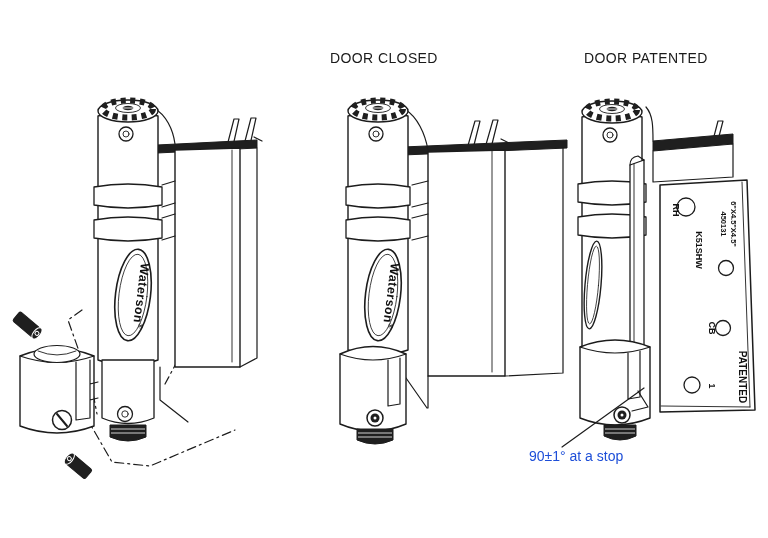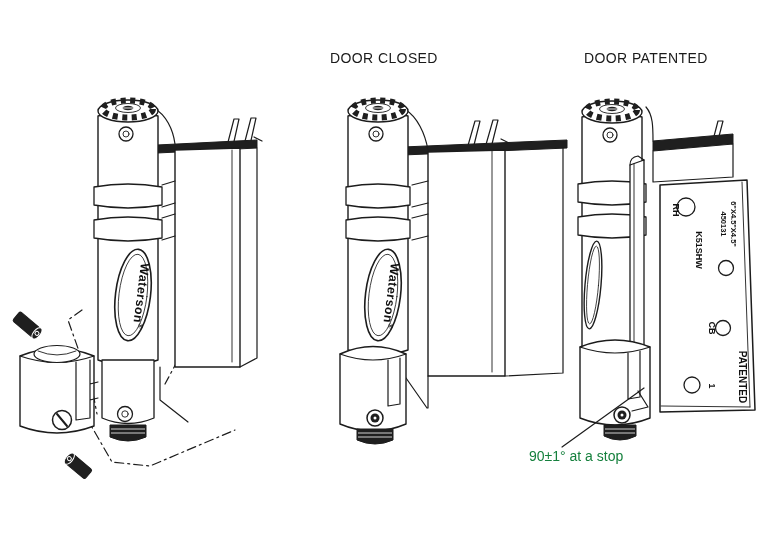--- a/index.html
+++ b/index.html
@@ -6,21 +6,21 @@
   .canvas{
     position:relative;width:768px;height:538px;background:#ffffff;overflow:hidden;
     font-family:"Liberation Sans","DejaVu Sans",sans-serif;color:#1a1a1a;
   }
   .caption{
     position:absolute;font-size:14px;letter-spacing:.4px;color:#1a1a1a;white-space:nowrap;
   }
   .caption.closed{left:330px;top:50px;}
   .caption.opening{left:584px;top:50px;}
   .angle-note{
-    position:absolute;left:529px;top:448px;font-size:14px;color:#15803d;white-space:nowrap;
+    position:absolute;left:529px;top:448px;font-size:14px;color:#1d4ed8;white-space:nowrap;
   }
   .fig{position:absolute;}
   .fig.exploded{left:8px;top:88px;}
   .fig.closed{left:330px;top:88px;}
   .fig.opening{left:520px;top:85px;}
   svg{display:block;overflow:visible;}
   svg *{vector-effect:none;}
   .ln{stroke:#1c1c1c;fill:none;stroke-linecap:round;stroke-linejoin:round;} .w12{stroke-width:1.2;} .w9{stroke-width:.9;}
   .wfill{fill:#ffffff;stroke:#1c1c1c;stroke-linejoin:round;}
   .dark{fill:#1f1f1f;stroke:#1c1c1c;}

